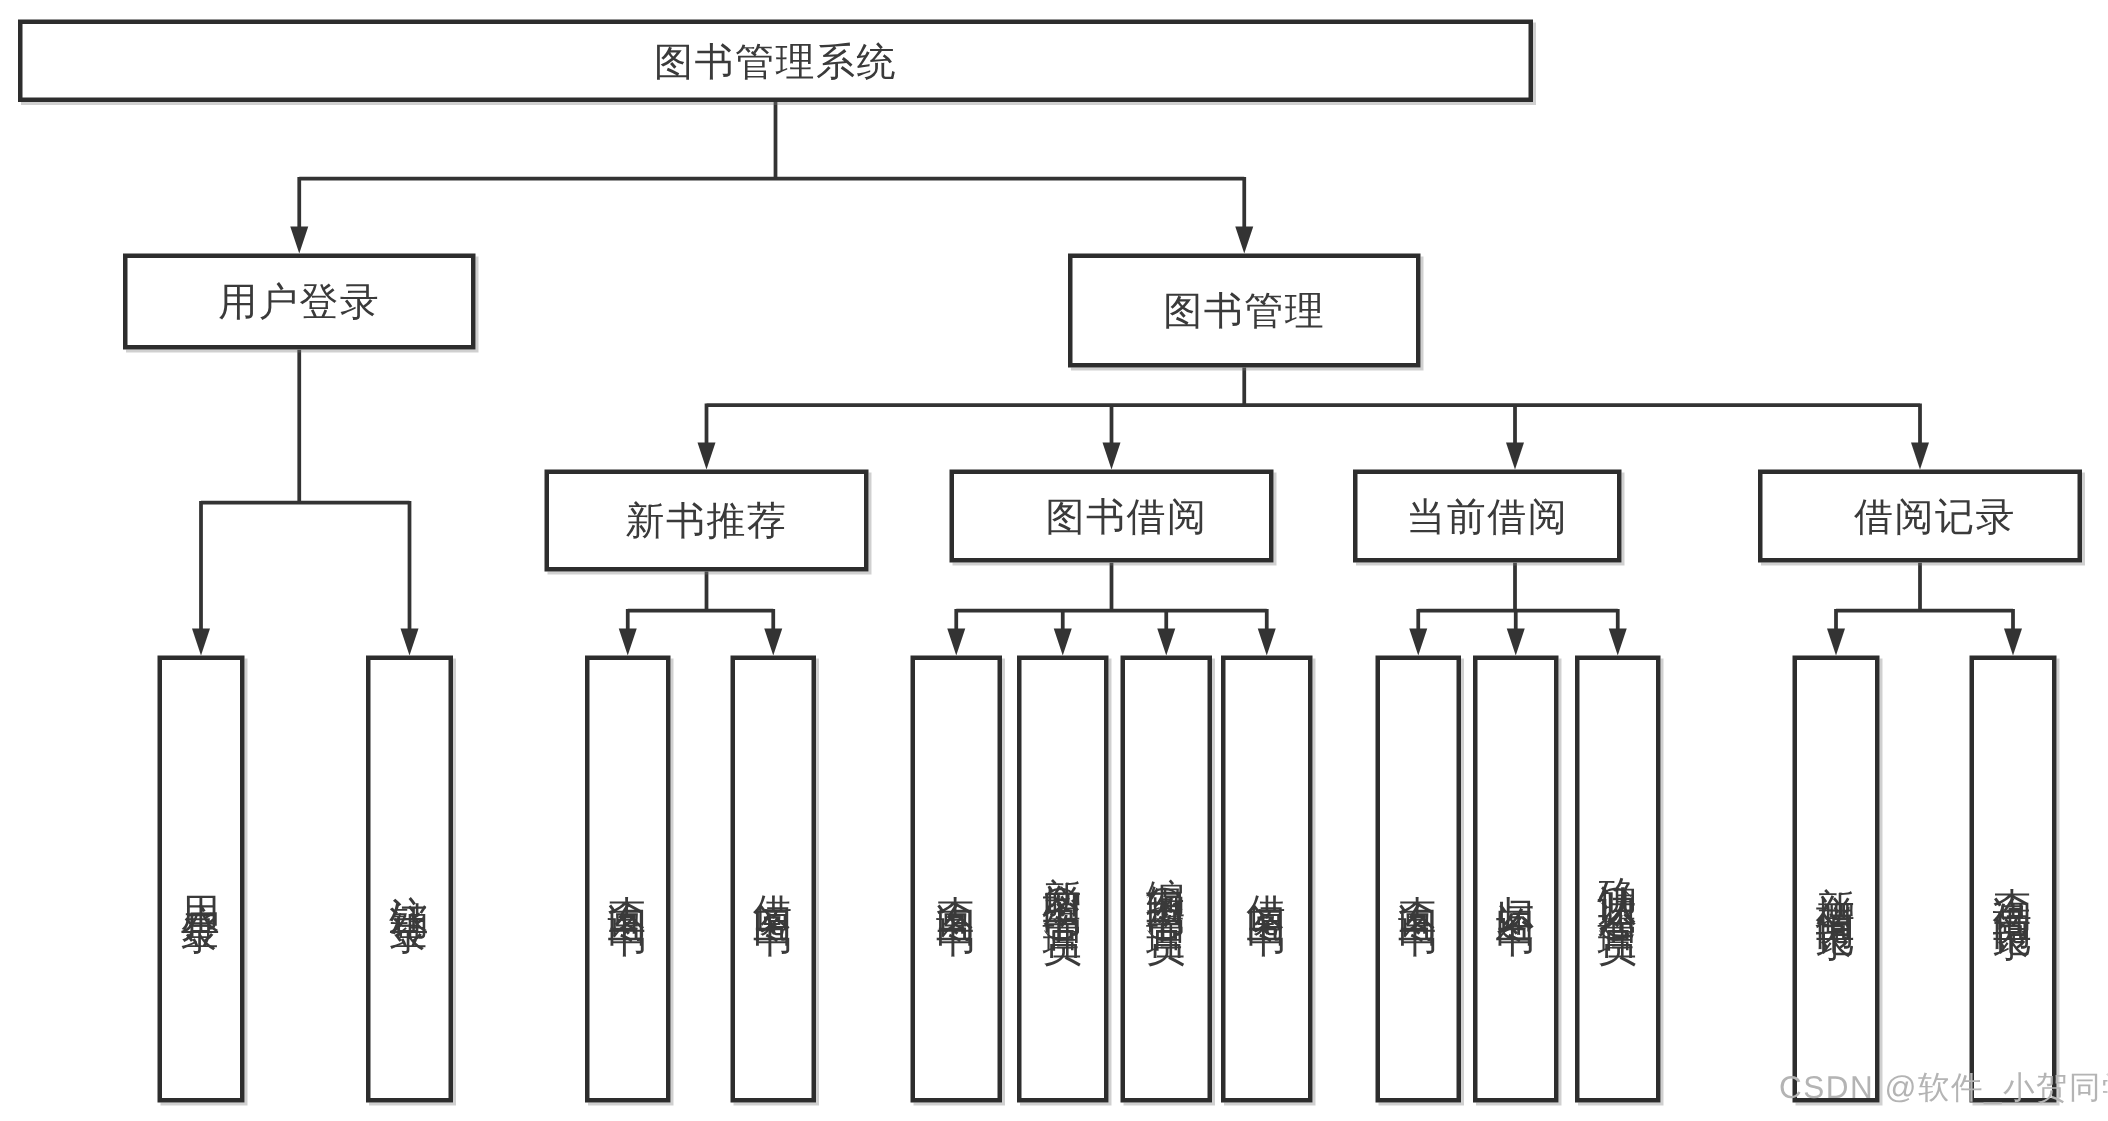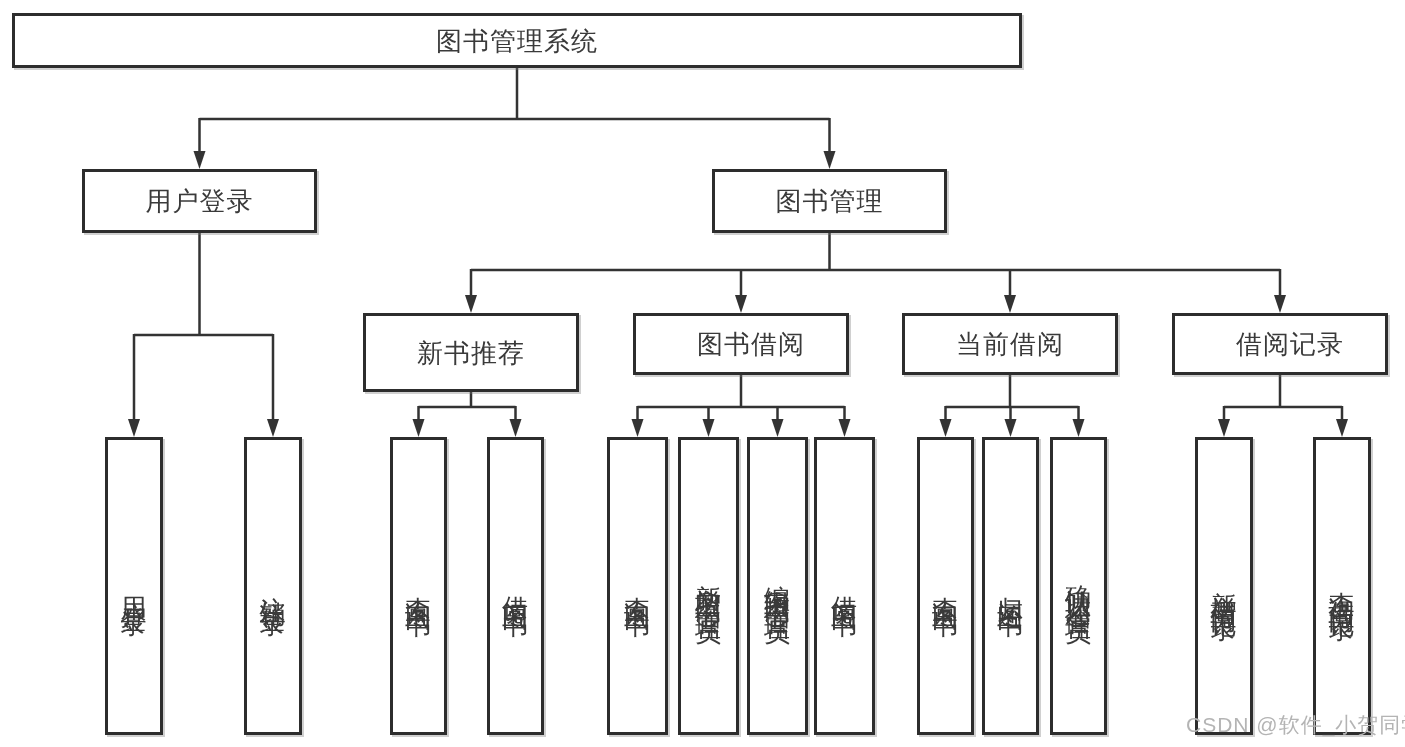--- a/index.html
+++ b/index.html
@@ -120,31 +120,31 @@
     </g>
   </svg>
 
   <div class="box hbox" style="left:12px; top:13px; width:1010px; height:55px;">
     <span class="lbl">图书管理系统</span>
   </div>
 
   <div class="box hbox" style="left:82px; top:169px; width:235px; height:64px;">
     <span class="lbl">用户登录</span>
   </div>
-  <div class="box hbox" style="left:712px; top:169px; width:235px; height:64px;">
+  <div class="box hbox" style="left:712px; top:169px; width:235px; height:76px;">
     <span class="lbl">图书管理</span>
   </div>
 
-  <div class="box hbox" style="left:363px; top:313px; width:216px; height:79px;">
+  <div class="box hbox" style="left:363px; top:313px; width:216px; height:68px;">
     <span class="lbl">新书推荐</span>
   </div>
   <div class="box hbox" style="left:633px; top:313px; width:216px; height:62px;padding-left:20px;">
     <span class="lbl">图书借阅</span>
   </div>
-  <div class="box hbox" style="left:902px; top:313px; width:216px; height:62px;">
+  <div class="box hbox" style="left:902px; top:313px; width:179px; height:62px;">
     <span class="lbl">当前借阅</span>
   </div>
   <div class="box hbox" style="left:1172px; top:313px; width:216px; height:62px;padding-left:20px;">
     <span class="lbl">借阅记录</span>
   </div>
 
   <div class="box vbox" style="left:105px; top:437px; width:58px; height:298px;">
     <span class="vlbl">用户登录</span>
   </div>
   <div class="box vbox" style="left:244px; top:437px; width:58px; height:298px;">

